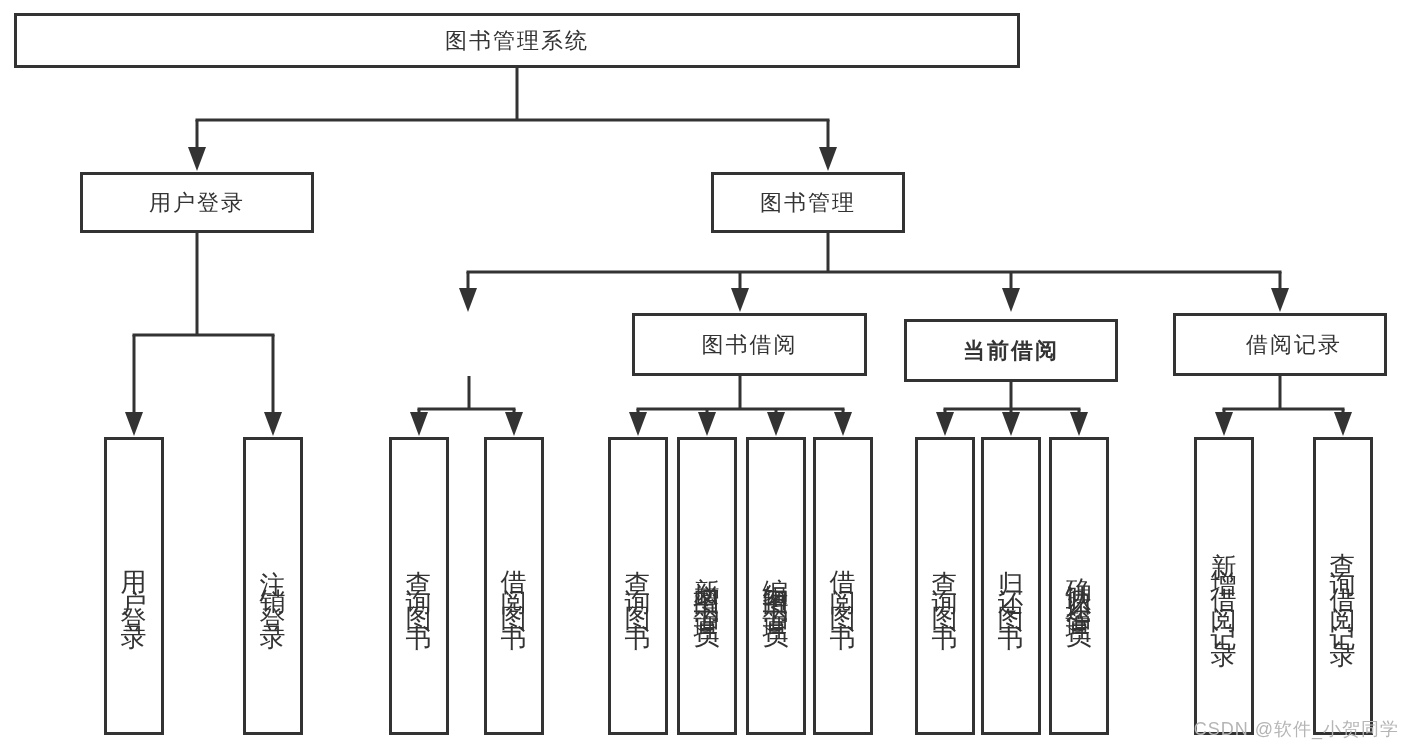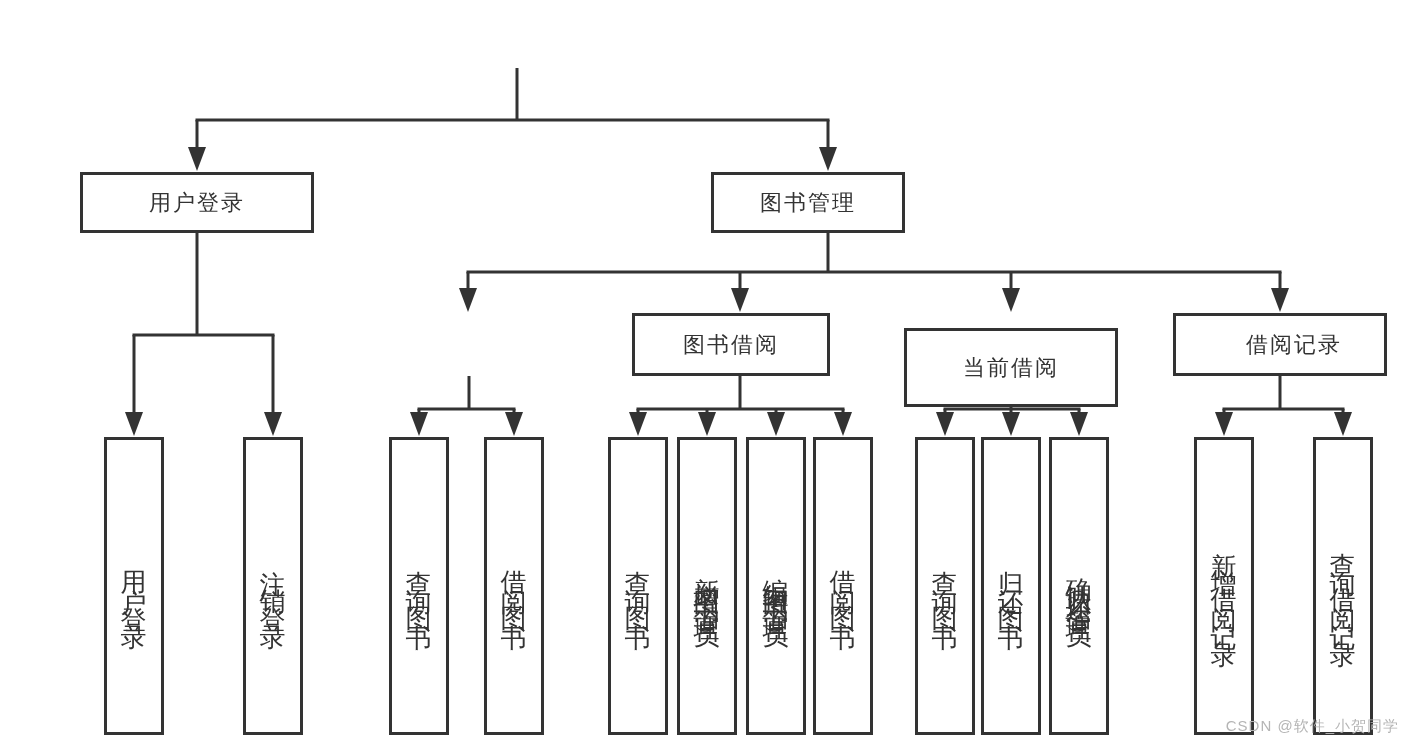--- a/index.html
+++ b/index.html
@@ -51,21 +51,21 @@
     text-orientation: mixed;
     font-size: 26px;
     color: #333333;
     line-height: 1;
     white-space: nowrap;
   }
   #watermark {
     position: absolute;
     right: 6px;
     top: 717px;
-    font-size: 15px;
+    font-size: 18px;
     color: #b5b5b5;
     letter-spacing: 1px;
     z-index: 5;
   }
 </style>
 </head>
 <body>
 
 <div id="canvas">
 
@@ -124,32 +124,35 @@
     <path class="a" d="M1070,412 L1088,412 L1079,436 Z"></path>
 
     <path class="l" d="M1280,376 V409"></path>
     <path class="l" d="M1222.5,409 H1344.5"></path>
     <path class="l" d="M1224,409 V416"></path>
     <path class="a" d="M1215,412 L1233,412 L1224,436 Z"></path>
     <path class="l" d="M1343,409 V416"></path>
     <path class="a" d="M1334,412 L1352,412 L1343,436 Z"></path>
   </svg>
 
+  <div class="node" style="left:14px; top:13px; width:1006px; height:55px;">
+    <span>图书管理系统</span>
+  </div>
 
   <div class="node" style="left:80px; top:172px; width:234px; height:61px;">
     <span>用户登录</span>
   </div>
   <div class="node" style="left:711px; top:172px; width:194px; height:61px;">
     <span>图书管理</span>
   </div>
 
-  <div class="node" style="left:632px; top:313px; width:198px; height:63px;">
+  <div class="node" style="left:632px; top:313px; width:235px; height:63px;">
     <span>图书借阅</span>
   </div>
-  <div class="node" style="left:904px; top:328px; width:214px; height:79px;">
+  <div class="node" style="left:904px; top:319px; width:214px; height:63px;font-weight:bold;">
     <span>当前借阅</span>
   </div>
   <div class="node" style="left:1173px; top:313px; width:214px; height:63px;padding-left:28px;">
     <span>借阅记录</span>
   </div>
 
   <div class="leaf" style="left:104px;">
     <span class="vtext" style="letter-spacing: 18px;">用户登录</span>
   </div>
   <div class="leaf" style="left:243px;">

